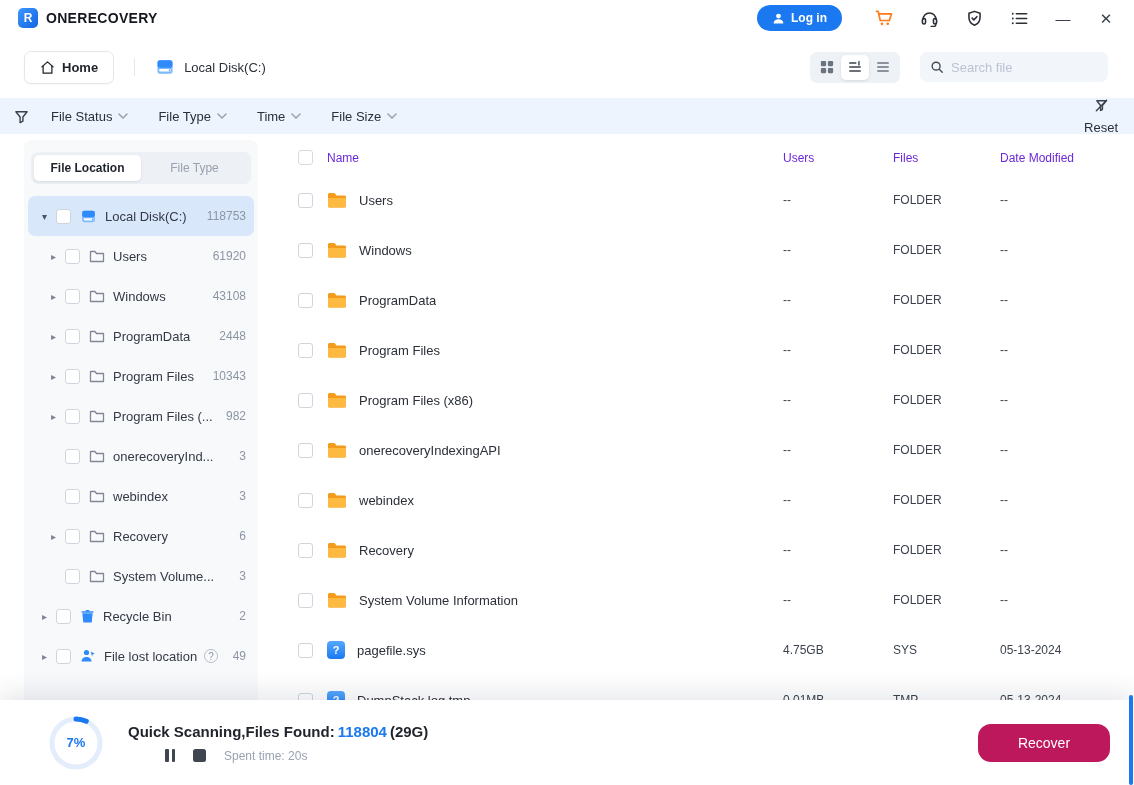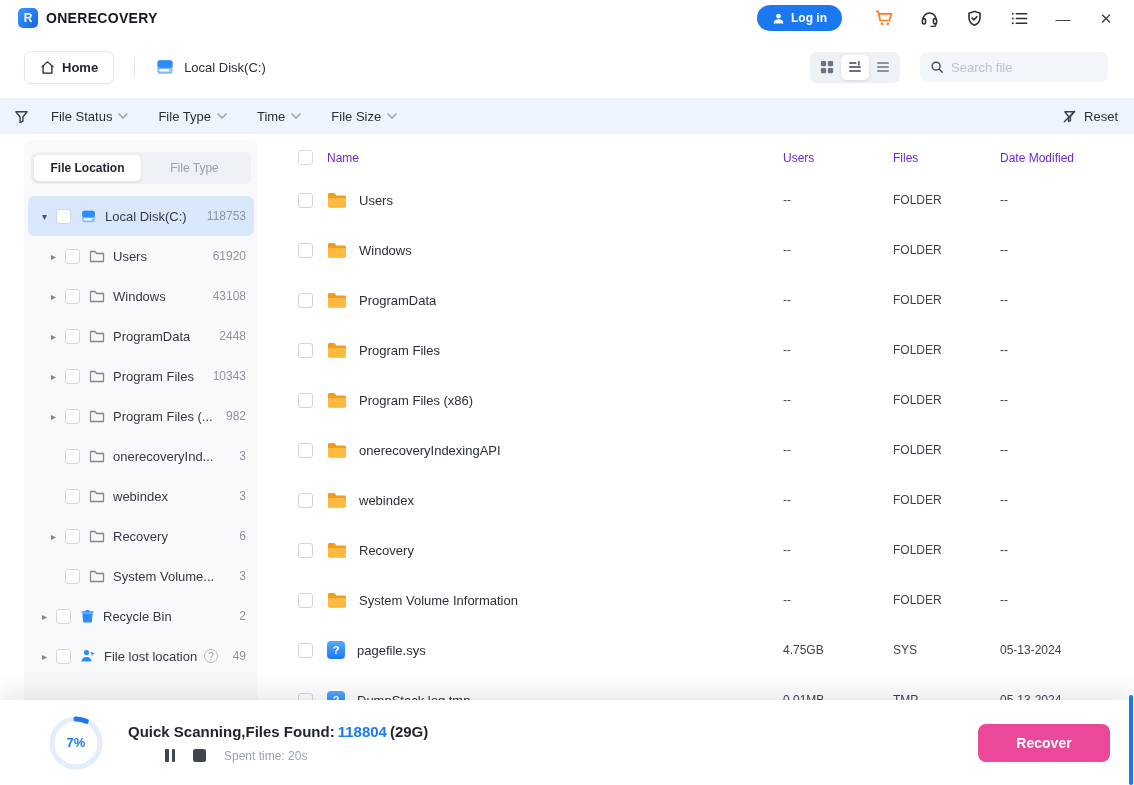--- a/index.html
+++ b/index.html
@@ -37,21 +37,21 @@
   .search-box input { border:none; outline:none; background:transparent; font-size:13px; width:100%;
                       font-family:inherit; color:#2a2f38; }
   .search-box input::placeholder { color:#bac3d0; }
 
   
   .filterbar { height:36px; background:#edf4fe; display:flex; align-items:center; padding:0 16px 0 14px; }
   .funnel { margin-right:22px; display:flex; align-items:center; cursor:pointer; }
   .fitem { display:flex; align-items:center; gap:6px; font-size:13px; color:#2a2f38; font-weight:500;
            margin-right:30px; cursor:pointer; }
   .reset { margin-left:auto; display:flex; align-items:center; gap:7px; font-size:13px; color:#2a2f38;
-           font-weight:500; cursor:pointer; }
+           font-weight:500; cursor:pointer;flex-direction:column; }
 
   
   .sidebar { position:absolute; left:24px; top:140px; width:234px; bottom:0; background:#f8f9fb;
              border-radius:8px 8px 0 0; }
   .side-tabs { margin:12px 7px 0; height:32px; background:#edf0f4; border-radius:7px; display:flex; padding:3px; }
   .side-tab { flex:1; display:flex; align-items:center; justify-content:center; font-size:12px; color:#98a1ae;
               cursor:pointer; border-radius:5px;text-align:right; }
   .side-tab.active { background:#fff; color:#1f232b; font-weight:bold; box-shadow:0 1px 3px rgba(30,40,60,.10); }
   .tree { margin-top:12px; }
   .tree-item { display:flex; align-items:center; height:40px; margin:0 4px; padding:0 8px 0 14px;
@@ -93,22 +93,22 @@
   .progress-label { position:absolute; inset:0; display:flex; align-items:center; justify-content:center;
                     font-size:13px; font-weight:bold; color:#1a78f0; }
   .status-block { margin-left:24px; display:flex; flex-direction:column; gap:9px; }
   .status-line1 { display:flex; align-items:center; gap:3px; font-size:15px; font-weight:bold; color:#1f232b; }
   .files-found { color:#1a78f0; }
   .status-line2 { display:flex; align-items:center;margin-left:37px; }
   .pause-btn { display:flex; gap:3px; cursor:pointer; margin-right:18px; }
   .pause-btn i { width:3.5px; height:13px; background:#40464f; border-radius:1px; }
   .stop-btn { width:13px; height:13px; background:#40464f; border-radius:2.5px; cursor:pointer; margin-right:18px; }
   .spent-time { font-size:12px; color:#9aa3b0; }
-  .recover-btn { margin-left:auto; width:132px; height:38px; background:#ec4899; color:#fff; border:none;
-                 border-radius:8px; font-size:14px; font-weight:bold; cursor:pointer; font-family:inherit; }
+  .recover-btn { margin-left:auto; width:132px; height:38px; background:#be185d; color:#fff; border:none;
+                 border-radius:13px; font-size:14px; font-weight:normal; cursor:pointer; font-family:inherit; }
   .scroll-thumb { position:absolute; right:1px; bottom:0; width:4px; height:90px; background:#1a78f0;
                   border-radius:2px; z-index:30; }
 </style>
 </head>
 <body>
 
 <div class="app">
 
   <header class="topbar">
     <div class="brand">

